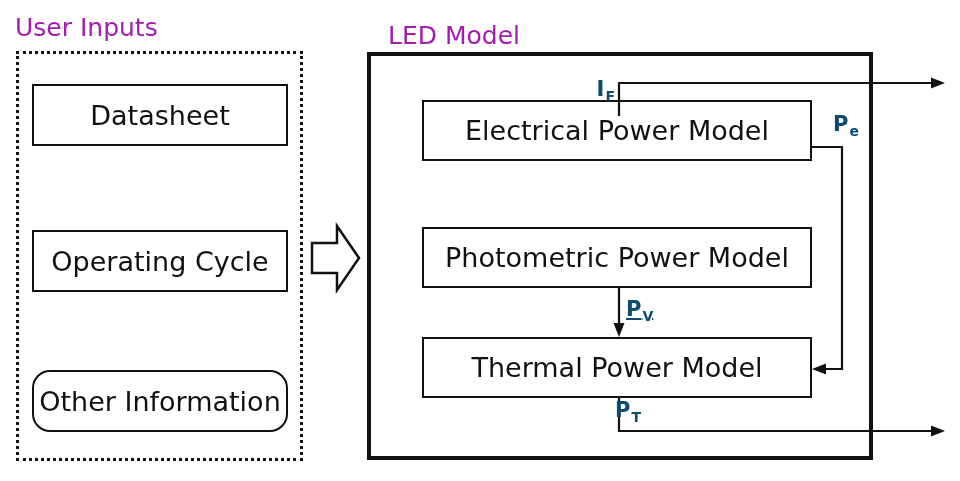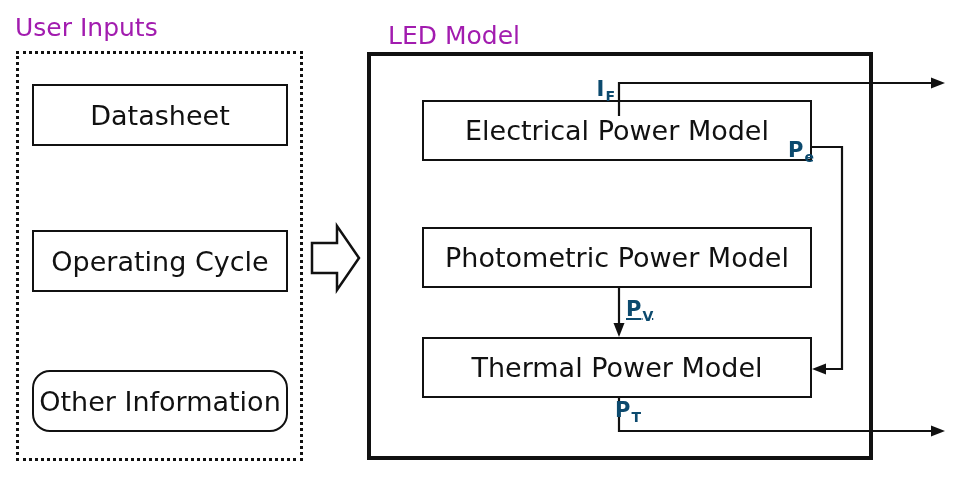--- a/index.html
+++ b/index.html
@@ -110,21 +110,21 @@
   <div class="box model-box" id="photometric-box">
     <span>Photometric Power Model</span>
   </div>
   <div class="box model-box" id="thermal-box">
     <span>Thermal Power Model</span>
   </div>
 
   <div class="signal-label align-right" style="left:580px; top:79px;">
     <span>I</span><span class="sub">F</span>
   </div>
-  <div class="signal-label" style="left:788px; top:114px;margin-top:26px;">
+  <div class="signal-label" style="left:833px; top:114px;">
     <span>P</span><span class="sub">e</span>
   </div>
   <div class="signal-label" style="left:626px; top:299px;text-decoration:underline;">
     <span>P</span><span class="sub">V</span>
   </div>
   <div class="signal-label align-right" style="left:606px; top:400px;">
     <span>P</span><span class="sub">T</span>
   </div>
 
   <svg class="connector-layer" viewBox="0 0 960 481">

